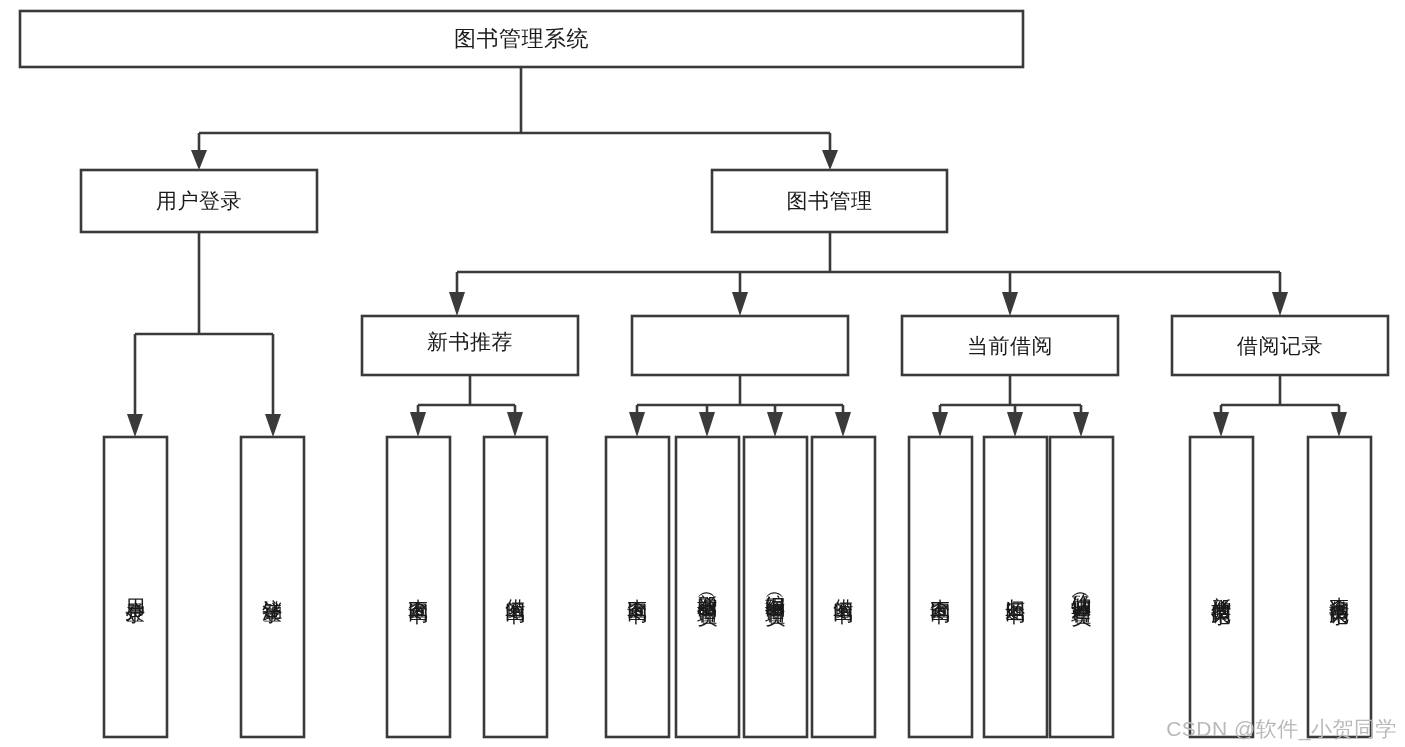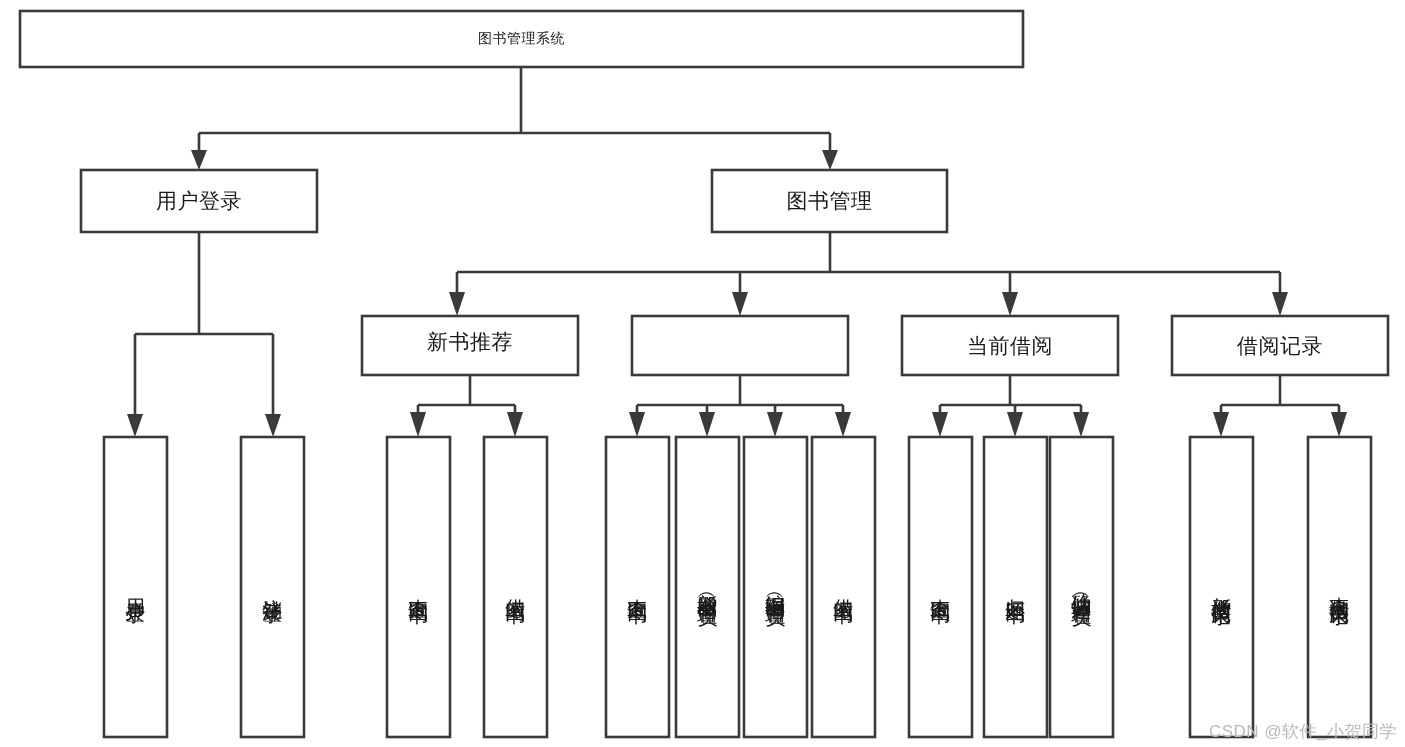--- a/index.html
+++ b/index.html
@@ -48,21 +48,21 @@
     display: flex;
     align-items: center;
     justify-content: center;
     color: #1a1a1a;
     font-size: 21px;
     letter-spacing: 0.5px;
     white-space: nowrap;
     font-family: "Liberation Sans", "DejaVu Sans", sans-serif;
   }
   .node-label-h.root {
-    font-size: 14px;
+    font-size: 22px;
   }
   .node-label-v {
     position: absolute;
     display: flex;
     align-items: center;
     justify-content: center;
     color: #1a1a1a;
     font-size: 20px;
     writing-mode: vertical-rl;
     text-orientation: upright;
@@ -70,21 +70,21 @@
     letter-spacing: 2px;
     font-family: "Liberation Sans", "DejaVu Sans", sans-serif;
     text-align: center;
     overflow: hidden;
   }
   .watermark {
     position: absolute;
     right: 8px;
     bottom: 4px;
     color: #b9b9b9;
-    font-size: 17px;
+    font-size: 21px;
     letter-spacing: 0.5px;
     font-family: "Liberation Sans", "DejaVu Sans", sans-serif;
     white-space: nowrap;
   }
 </style>
 </head>
 <body>
 
 <div id="diagram-root">
 

